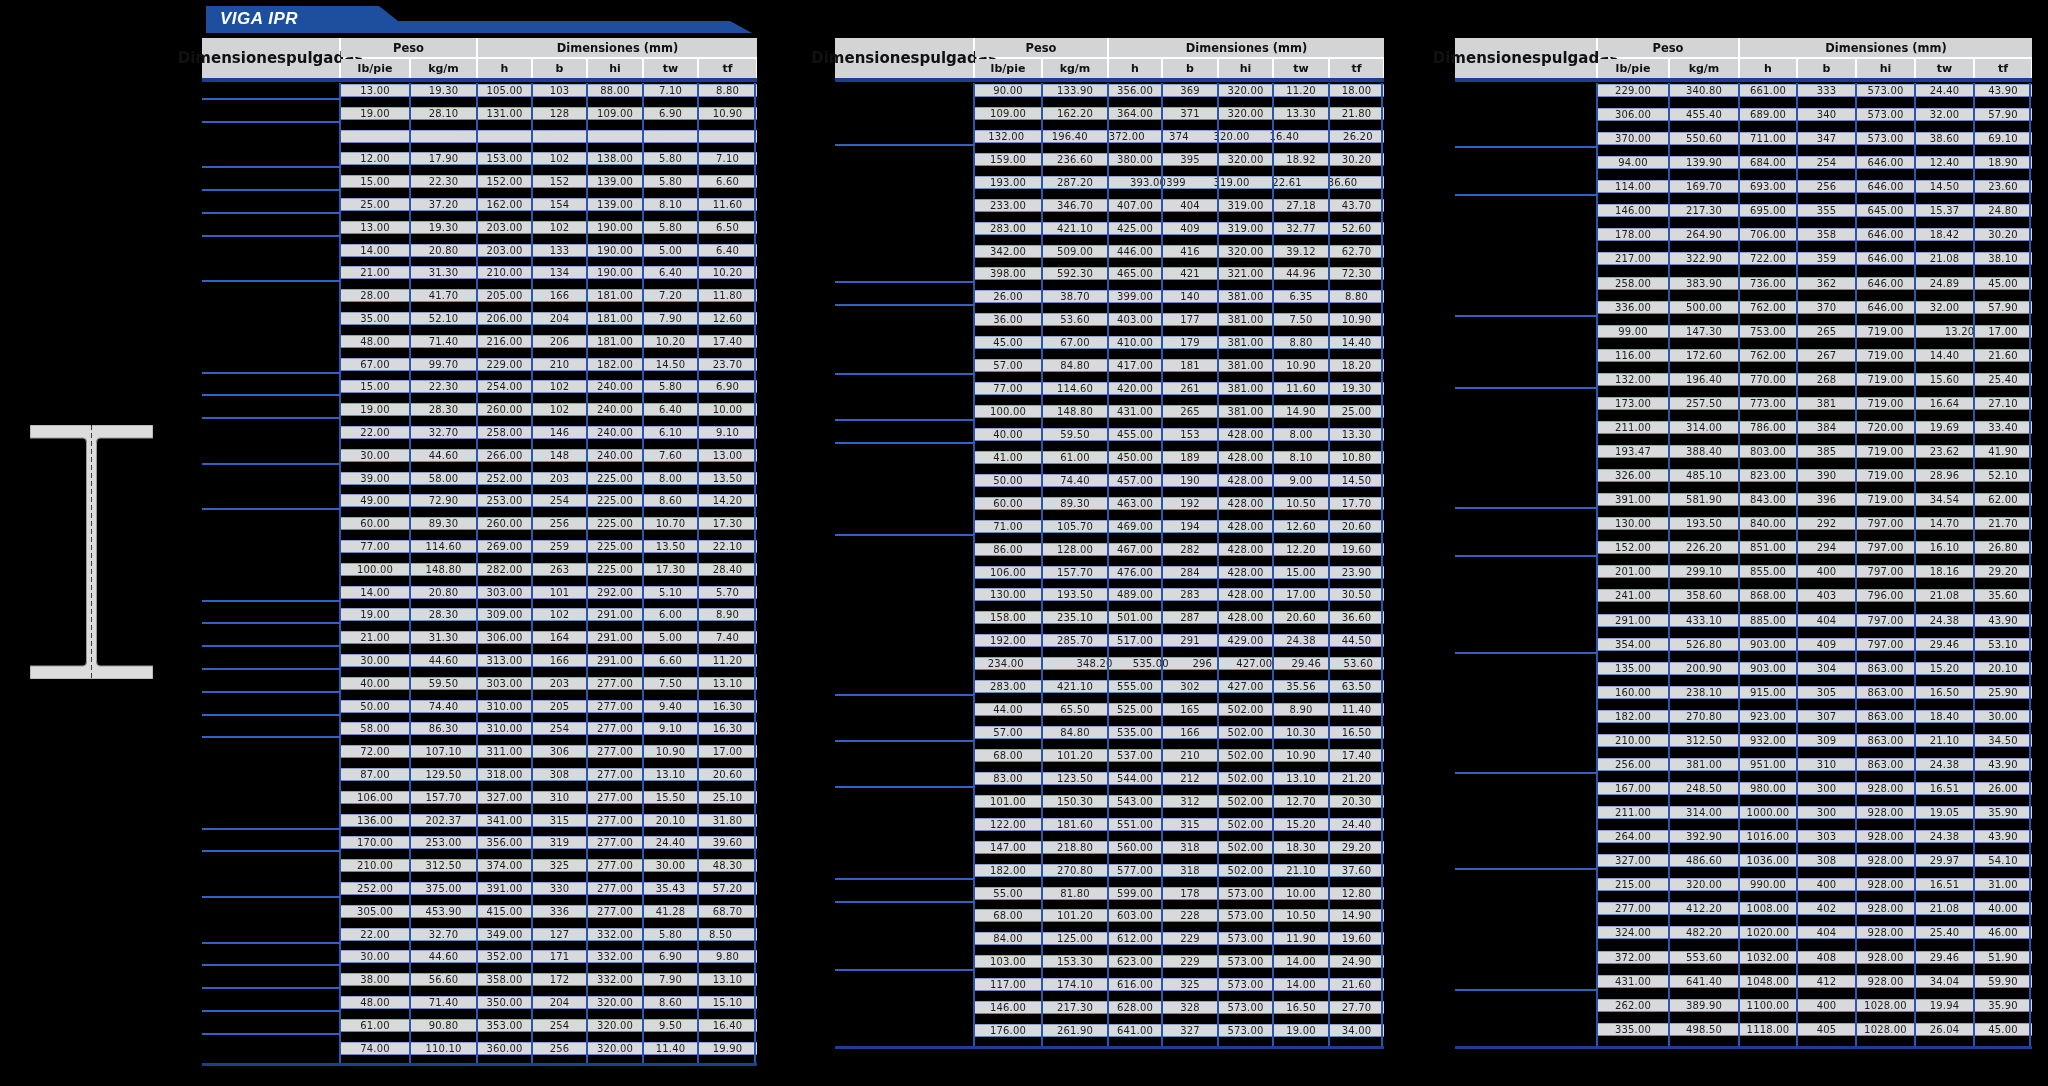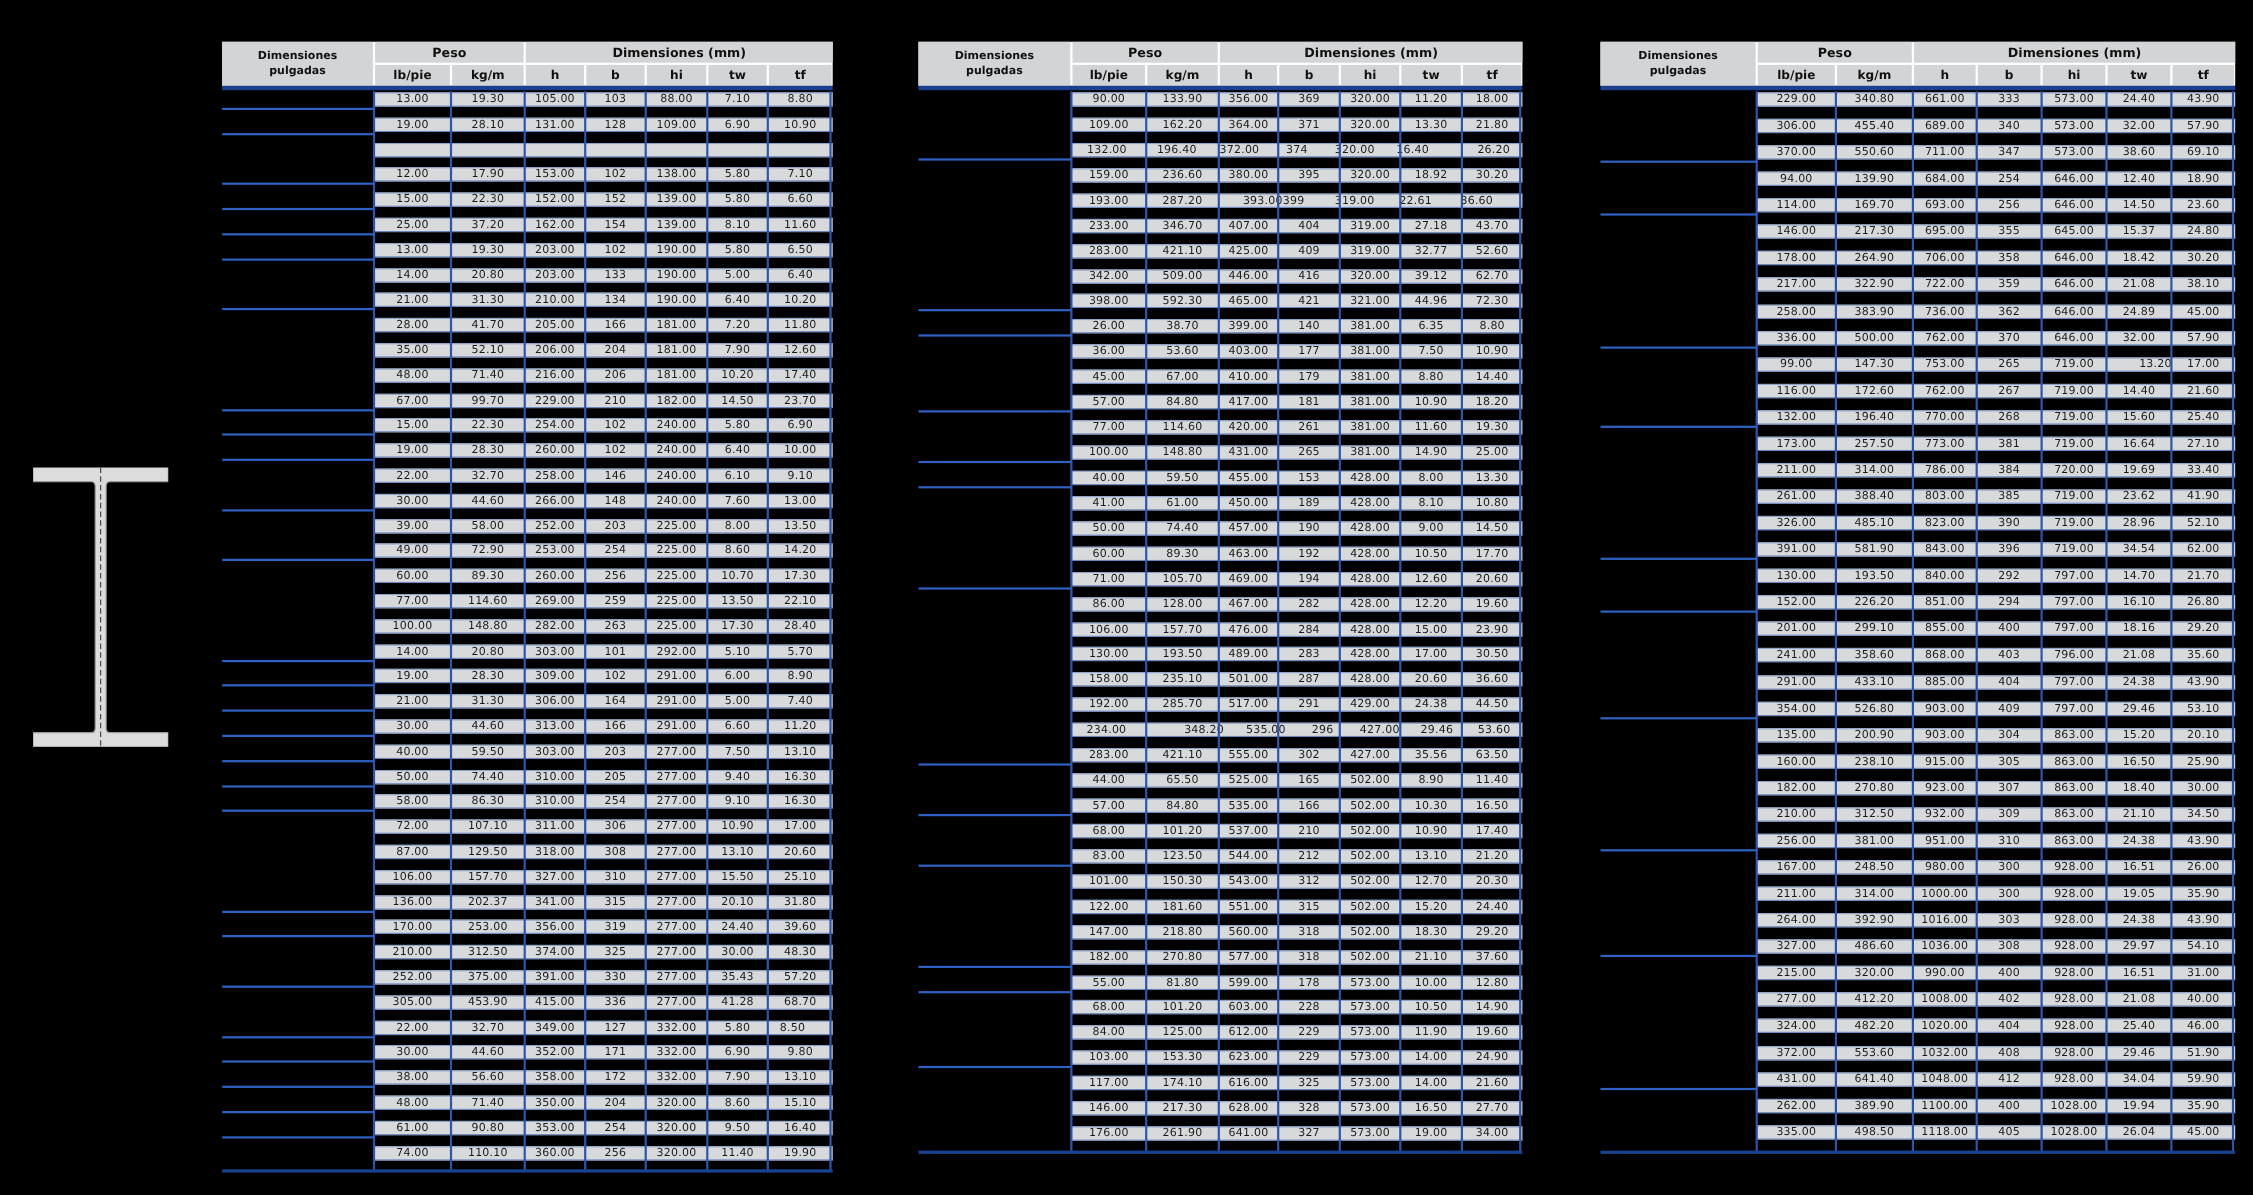--- a/index.html
+++ b/index.html
@@ -14,37 +14,40 @@
     font-style:italic;font-size:17px;letter-spacing:.5px;padding:3px 0 0 14px;line-height:20px;}
 
   
   .beam-wrap{position:absolute;left:30px;top:425px;width:123px;height:254px;}
 
   
   .beam-table{position:absolute;top:38px;}
   .thead{position:absolute;top:0;left:0;height:40px;background:#fff;}
   .th{position:absolute;background:#d3d4d6;display:flex;align-items:center;justify-content:center;
      color:#111;font-weight:bold;}
-  .th-col1{flex-direction:column;font-size:10px;line-height:13px;}
+  .th-col1{flex-direction:row;font-size:15px;line-height:13px;}
   .th-group{font-size:11.5px;}
   .th-sub{font-size:11px;}
   .navy{position:absolute;background:#1c4090;}
   .tbody{position:absolute;left:0;}
   .strip{position:absolute;background:#d8d9db;height:13px;box-sizing:border-box;
      border-top:1px solid #8ea3c9;border-bottom:1px solid #6a86bd;display:flex;}
   .cell{display:flex;align-items:center;justify-content:center;font-size:10px;color:#1b1b1b;
      letter-spacing:.2px;box-sizing:border-box;}
   .vline{position:absolute;top:0;width:2px;background:#2c55ae;}
   .gline{position:absolute;height:2px;background:#2f62c4;left:0;}
 </style>
 </head>
 <body>
 
 <div id="stage">
 
+  <div class="banner" style="background:#1e4f9e;">
+    <span class="banner-title">VIGA IPR</span>
+  </div>
 
   <div class="beam-wrap">
     <svg width="123" height="254" viewBox="0 0 123 254">
       <path d="M0,0 H123 V13 H70 Q66.5,13 66.5,17 V237 Q66.5,241 70,241 H123 V254 H0 V241 H53
                Q56.5,241 56.5,237 V17 Q56.5,13 53,13 H0 Z" fill="#dcdcdc" stroke="#9a9a9a" stroke-width="1"></path>
       <line x1="61.5" y1="0" x2="61.5" y2="254" stroke="#3a3a3a" stroke-width="1" stroke-dasharray="5 3"></line>
     </svg>
   </div>
 
   <div id="tables-root">
@@ -1058,21 +1061,21 @@
           <div class="strip" style="left: 142px; top: 338px; width: 435px;">
             <div class="cell" style="width: 72px;">211.00</div>
             <div class="cell" style="width: 70px;">314.00</div>
             <div class="cell" style="width: 58px;">786.00</div>
             <div class="cell" style="width: 59px;">384</div>
             <div class="cell" style="width: 59px;">720.00</div>
             <div class="cell" style="width: 59px;">19.69</div>
             <div class="cell" style="width: 58px;">33.40</div>
           </div>
           <div class="strip" style="left: 142px; top: 362px; width: 435px;">
-            <div class="cell" style="width: 72px;">261.00</div>
+            <div class="cell" style="width: 72px;">193.47</div>
             <div class="cell" style="width: 70px;">388.40</div>
             <div class="cell" style="width: 58px;">803.00</div>
             <div class="cell" style="width: 59px;">385</div>
             <div class="cell" style="width: 59px;">719.00</div>
             <div class="cell" style="width: 59px;">23.62</div>
             <div class="cell" style="width: 58px;">41.90</div>
           </div>
           <div class="strip" style="left: 142px; top: 386px; width: 435px;">
             <div class="cell" style="width: 72px;">326.00</div>
             <div class="cell" style="width: 70px;">485.10</div>

